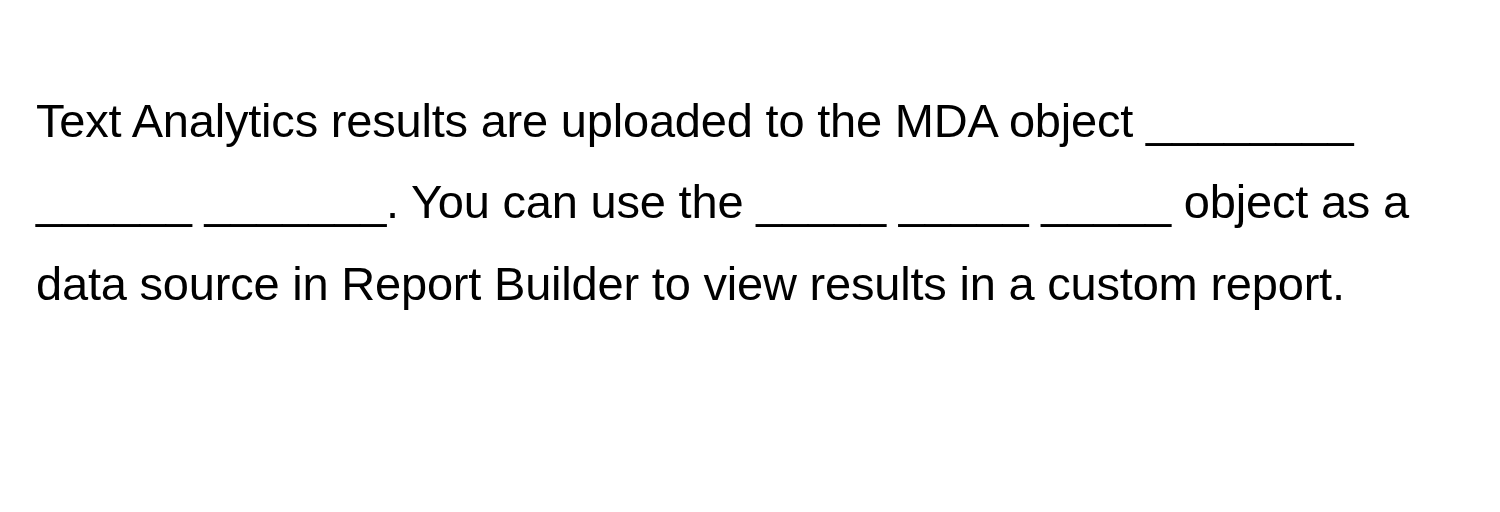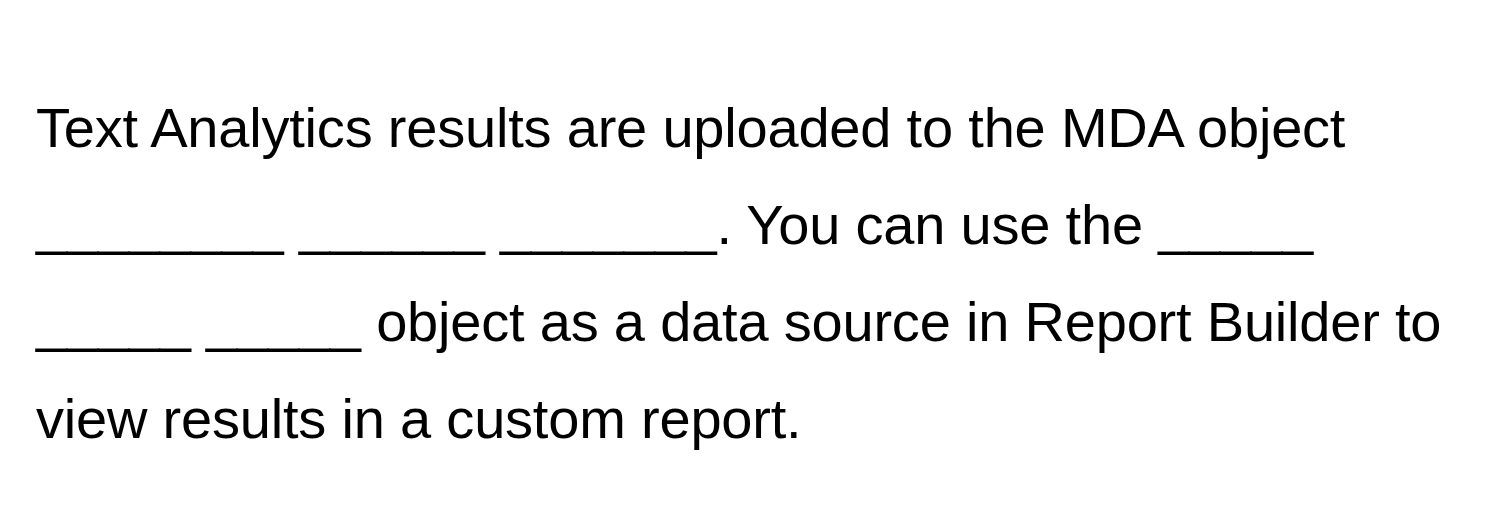--- a/index.html
+++ b/index.html
@@ -9,21 +9,21 @@
     }
     body {
       font-family: -apple-system, BlinkMacSystemFont, "Segoe UI", Helvetica, Arial, sans-serif;
       background: #ffffff;
       width: 1500px;
       height: 512px;
       padding: 80px 36px 36px 36px;
       color: #000000;
     }
     .question-text {
-      font-size: 56px;
+      font-size: 47px;
       line-height: 1.73;
       font-weight: 400;
       letter-spacing: -0.2px;
     }
   </style>
 </head>
 <body>
 
 <div class="question-text">Text Analytics results are uploaded to the MDA object ________ ______ _______. You can use the _____ _____ _____ object as a data source in Report Builder to view results in a custom report.</div>
 

